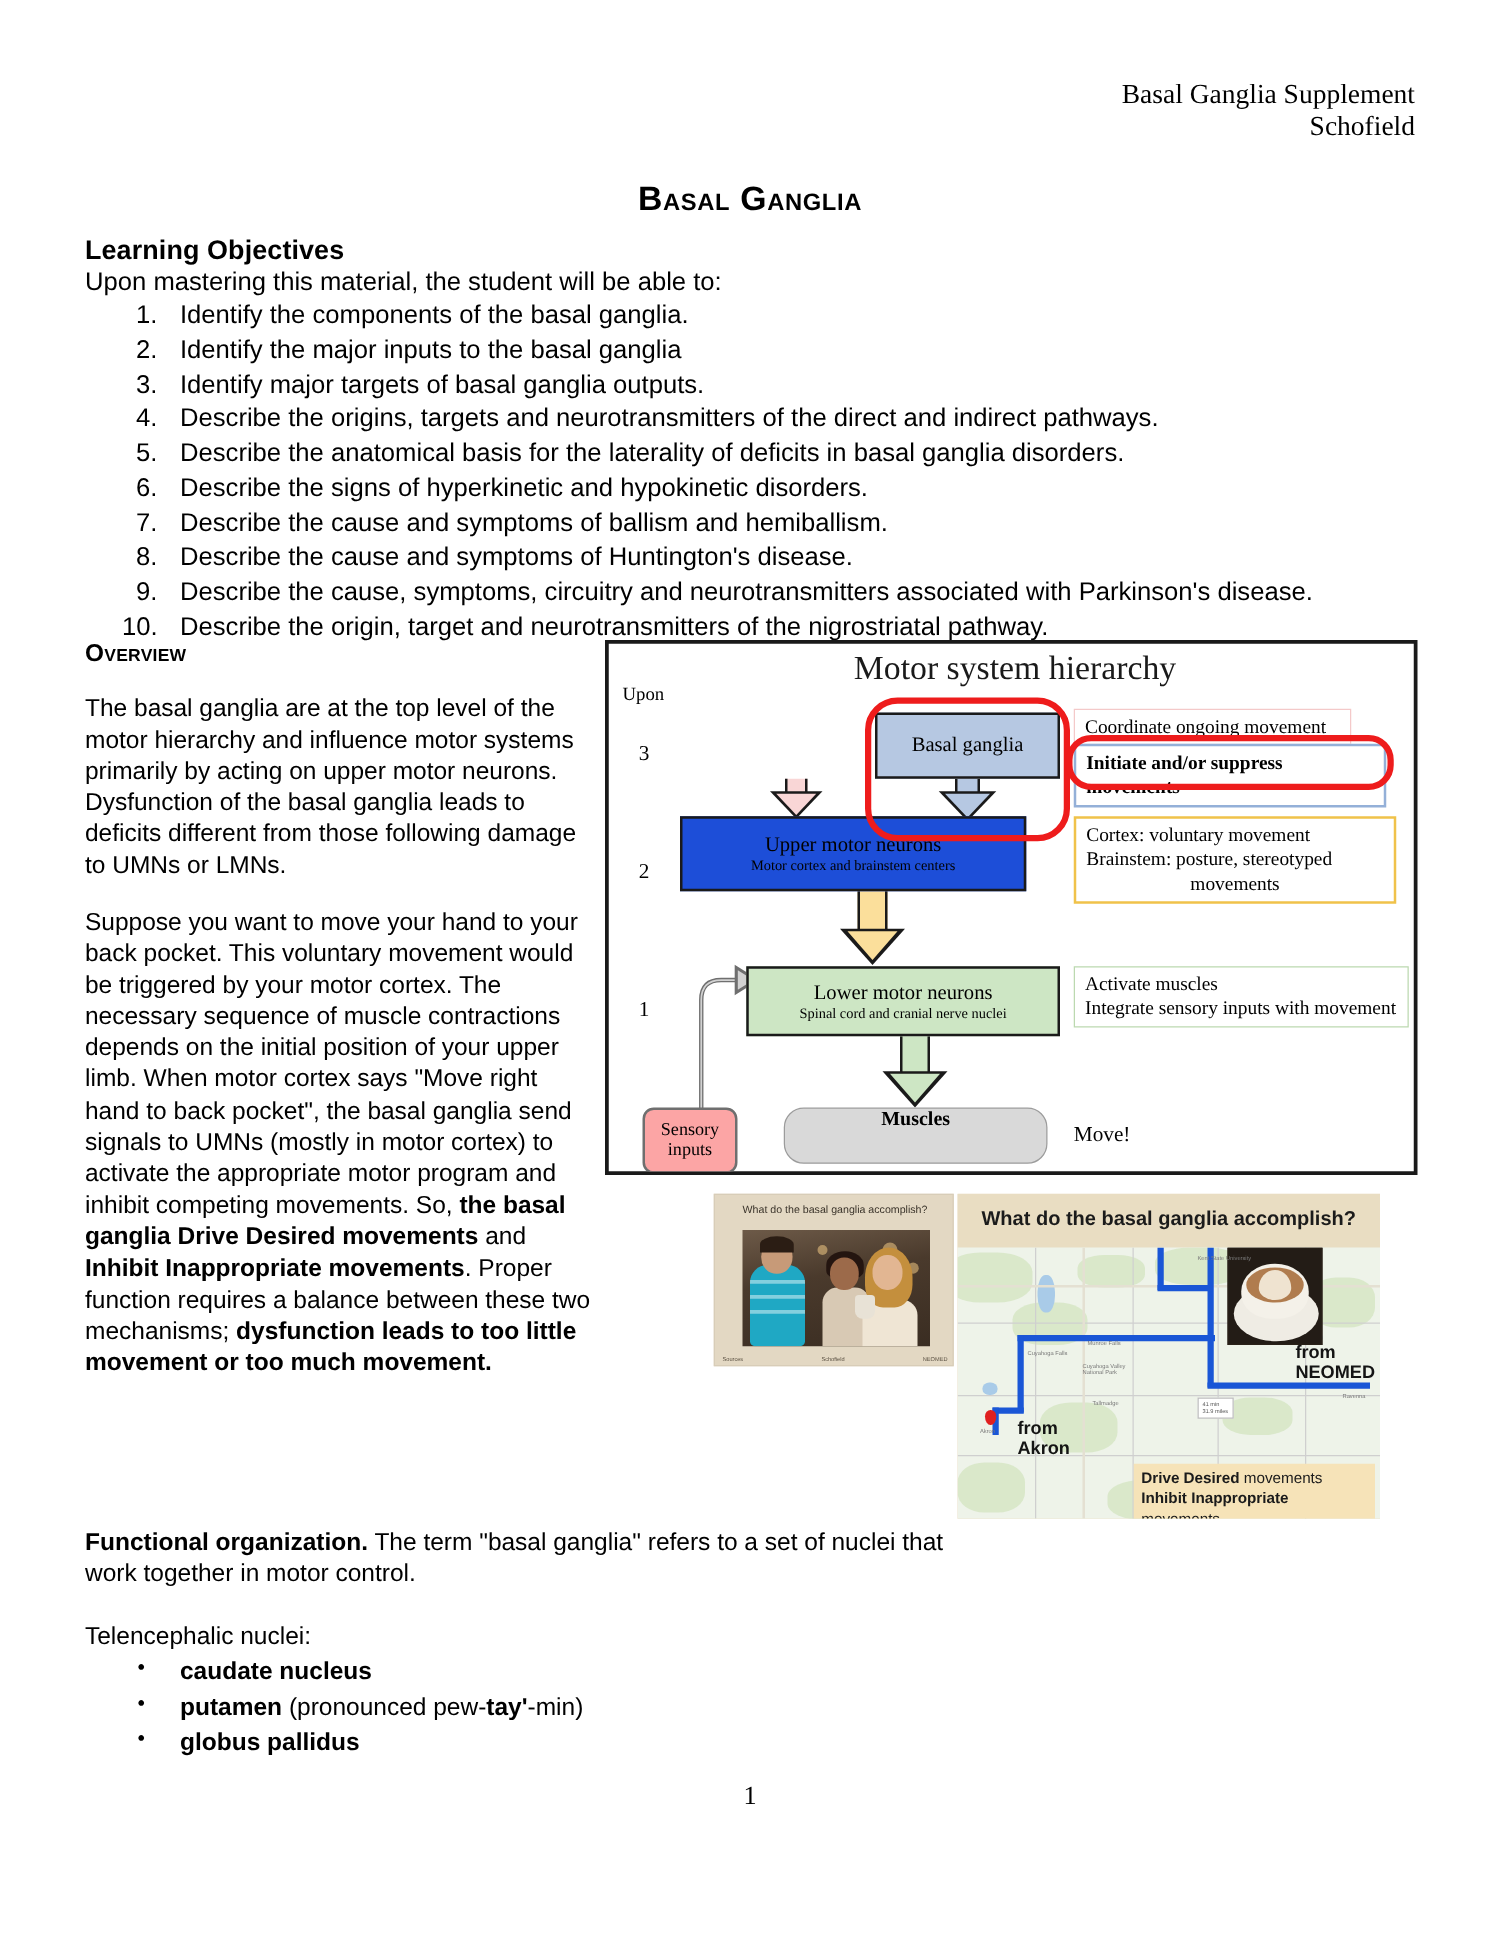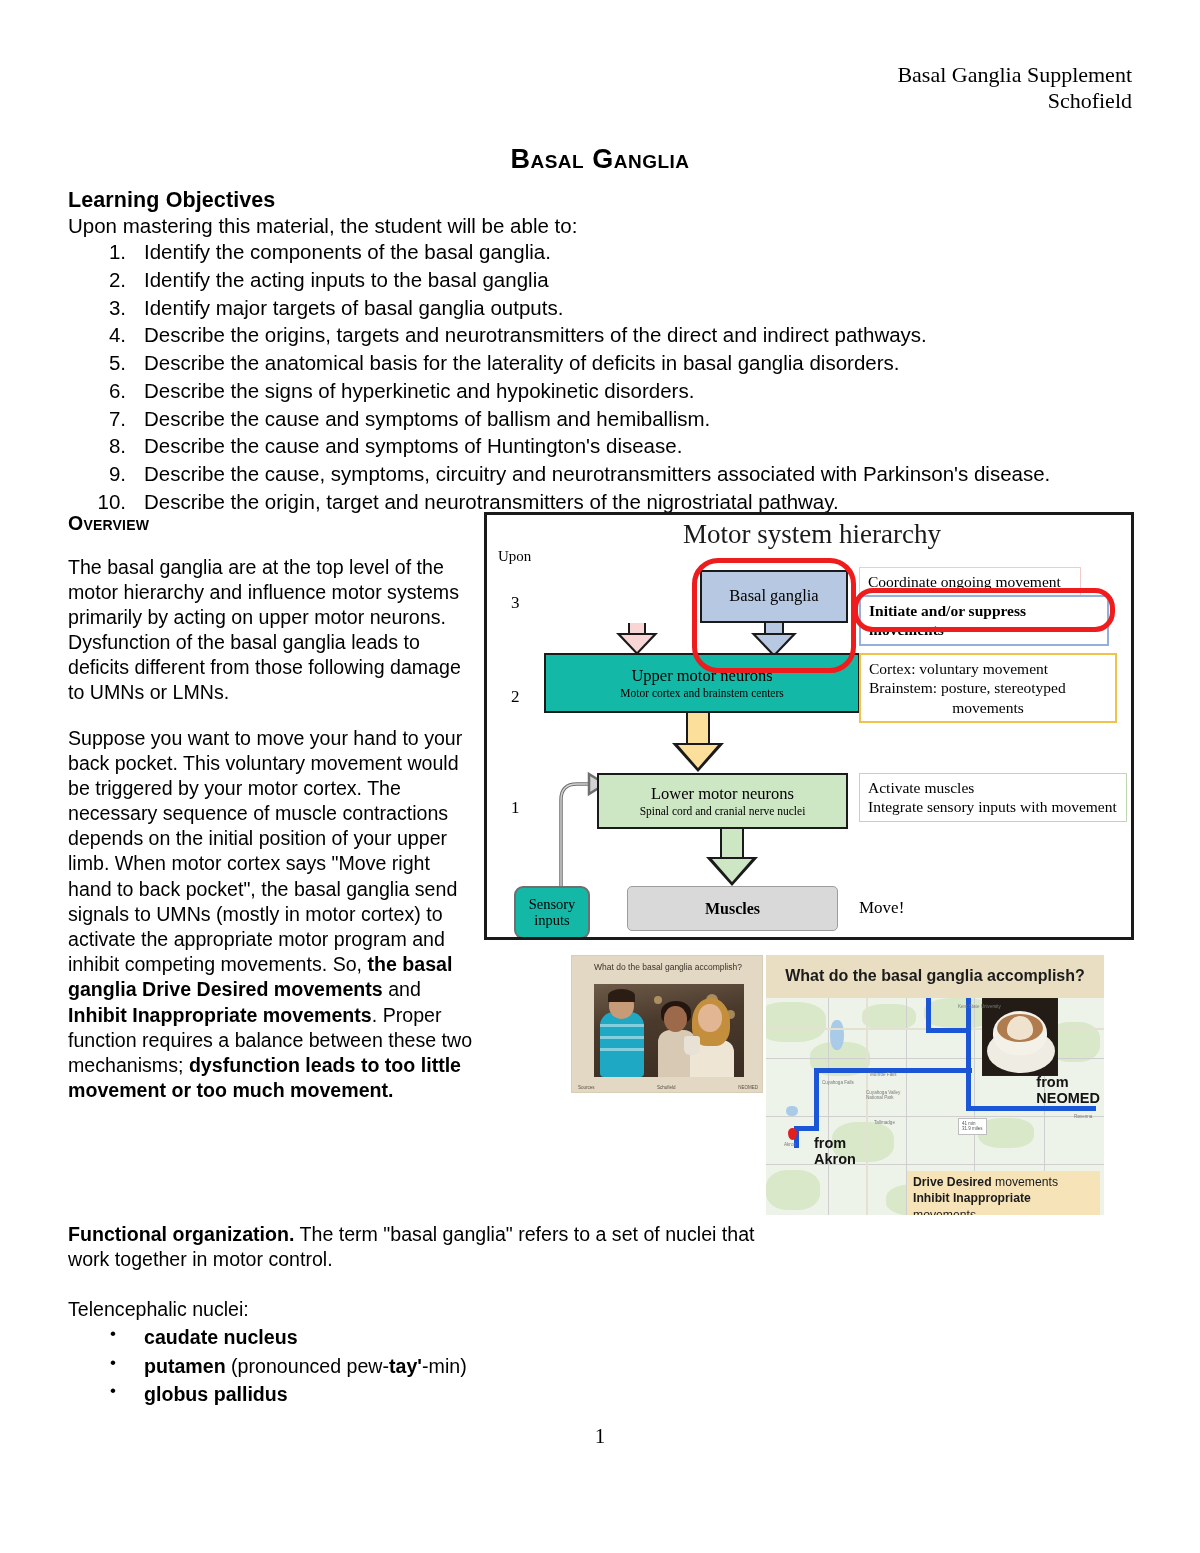--- a/index.html
+++ b/index.html
@@ -116,32 +116,32 @@
     display: flex; flex-direction: column;
     align-items: center; justify-content: center;
     text-align: center;
     line-height: 1.1;
   }
   .hbox .main { font-size: 16.5px; }
   .hbox .sub  { font-size: 11.5px; margin-top: 2px; }
 
   .box-cerebellum { left: 57px; top: 55px; width: 145px; height: 53px; background: #f9d6d6; }
   .box-bg         { left: 213px; top: 55px; width: 148px; height: 53px; background: #b6c8e2; }
-  .box-umn        { left: 57px; top: 138px; width: 316px; height: 60px; background: #14b8a6; }
+  .box-umn        { left: 57px; top: 138px; width: 277px; height: 60px; background: #1d4ed8; }
   .box-lmn        { left: 110px; top: 258px; width: 251px; height: 56px; background: #cde6c4; }
 
   .box-muscles {
     position: absolute; left: 140px; top: 371px; width: 211px; height: 45px;
-    background: #d9d9d9; border: 1.5px solid #9c9c9c; border-radius: 5px;
-    display: flex; align-items: center; justify-content: center;
+    background: #d9d9d9; border: 1.5px solid #9c9c9c; border-radius: 16px;
+    display: flex; align-items: flex-start; justify-content: center;
     font-size: 16px; font-weight: bold;
   }
   .box-sensory {
     position: absolute; left: 27px; top: 371px; width: 76px; height: 53px;
-    background: #14b8a6; border: 2px solid #6f6f6f; border-radius: 9px;
+    background: #fca5a5; border: 2px solid #6f6f6f; border-radius: 9px;
     display: flex; flex-direction: column; align-items: center; justify-content: center;
     font-size: 14.5px; line-height: 1.1;
   }
   .move-label { position: absolute; left: 372px; top: 383px; font-size: 17px; }
 
   
   .barrow { position: absolute; }
   .barrow .shaft { position: absolute; left: 50%; transform: translateX(-50%); border: 2.5px solid #1a1a1a; border-top: none; border-bottom: none; }
   .barrow .head {
     position: absolute; left: 50%; transform: translateX(-50%);
@@ -301,21 +301,21 @@
     <div>Schofield</div>
   </div>
 
   <h1 class="doc-title"><span class="cap">B</span><span>asal</span>&nbsp;<span class="cap">G</span><span>anglia</span></h1>
 
   <div class="lo-block">
     <div class="lo-head">Learning Objectives</div>
     <div class="lo-intro">Upon mastering this material, the student will be able to:</div>
     <ol class="lo-list">
       <li><span class="num">1.</span><span>Identify the components of the basal ganglia.</span></li>
-      <li><span class="num">2.</span><span>Identify the acting inputs to the basal ganglia</span></li>
+      <li><span class="num">2.</span><span>Identify the major inputs to the basal ganglia</span></li>
       <li><span class="num">3.</span><span>Identify major targets of basal ganglia outputs.</span></li>
       <li><span class="num">4.</span><span>Describe the origins, targets and neurotransmitters of the direct and indirect pathways.</span></li>
       <li><span class="num">5.</span><span>Describe the anatomical basis for the laterality of deficits in basal ganglia disorders.</span></li>
       <li><span class="num">6.</span><span>Describe the signs of hyperkinetic and hypokinetic disorders.</span></li>
       <li><span class="num">7.</span><span>Describe the cause and symptoms of ballism and hemiballism.</span></li>
       <li><span class="num">8.</span><span>Describe the cause and symptoms of Huntington's disease.</span></li>
       <li><span class="num">9.</span><span>Describe the cause, symptoms, circuitry and neurotransmitters associated with Parkinson's disease.</span></li>
       <li><span class="num">10.</span><span>Describe the origin, target and neurotransmitters of the nigrostriatal pathway.</span></li>
     </ol>
   </div>

